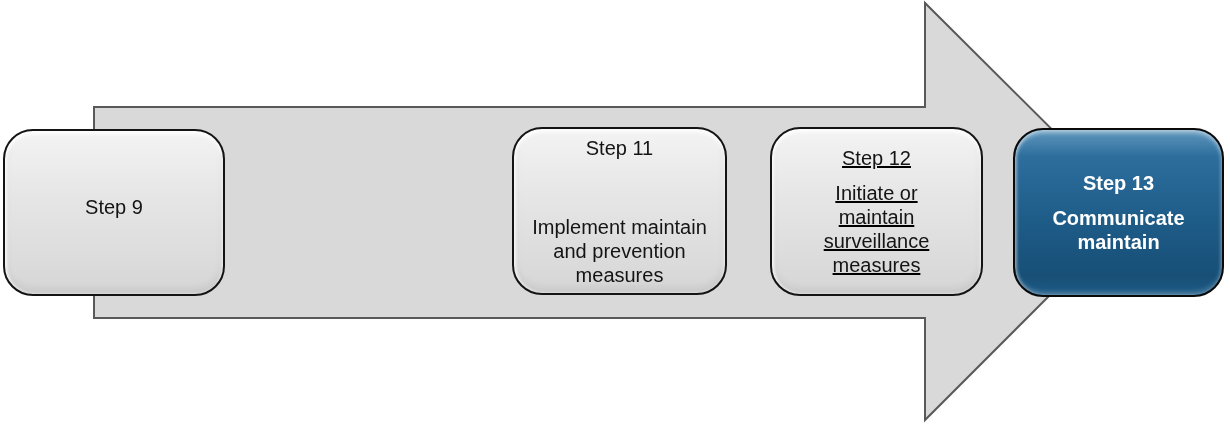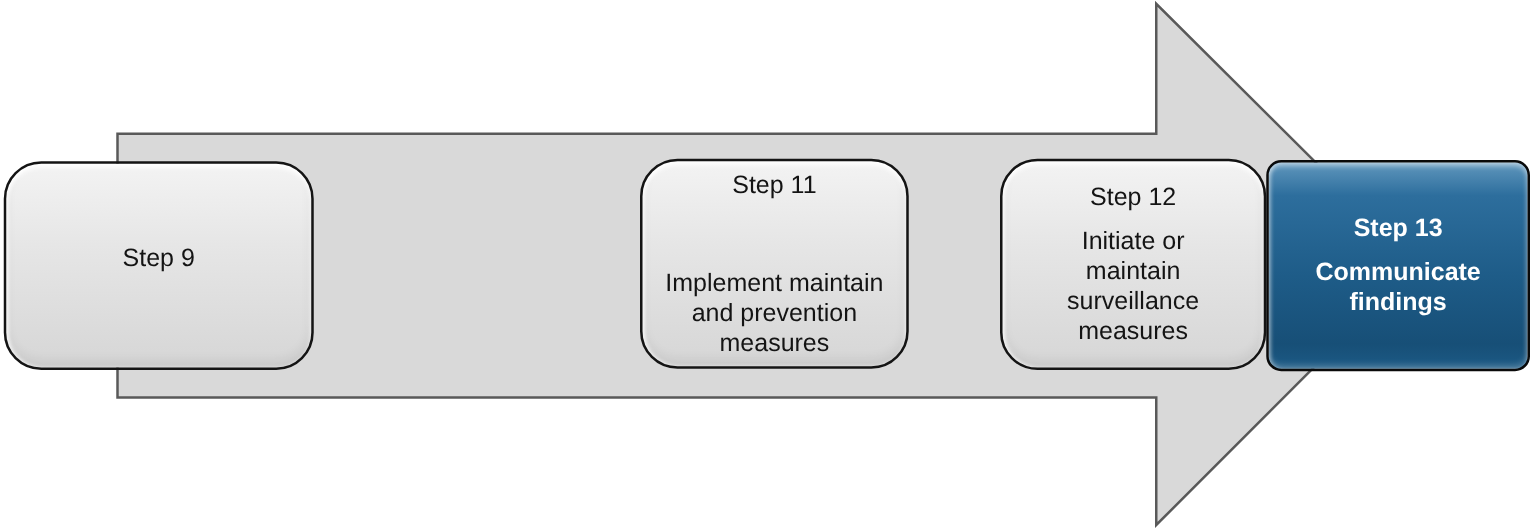--- a/index.html
+++ b/index.html
@@ -52,56 +52,55 @@
     color: #141414;
     white-space: pre-line;
   }
   .step-box.highlight {
     background: linear-gradient(180deg, #6097bd 0%, #2d6e9d 16%, #1e5c88 55%, #174f77 88%, #1c5a85 100%);
     border-color: #0a0a0a;
     box-shadow:
       inset 0 3px 4px rgba(255,255,255,0.45),
       inset 2px 0 3px rgba(255,255,255,0.25),
       inset 0 -3px 5px rgba(255,255,255,0.22);
-    border-radius: 12px;
   }
   .step-box.highlight .step-title,
   .step-box.highlight .step-desc {
     color: #ffffff;
     font-weight: bold;
   }
 </style>
 </head>
 <body>
 
 <div class="canvas">
 
   <svg class="arrow-svg" viewBox="0 0 1230 425" xmlns="http://www.w3.org/2000/svg">
     <polygon points="94,107 925,107 925,3 1134,211 925,420 925,318 94,318" stroke="#595959" stroke-width="2" stroke-linejoin="miter" fill="#d9d9d9"></polygon>
   </svg>
 
-  <div class="step-box" style="left:3px; top:129px; width:248px; height:167px;">
+  <div class="step-box" style="left:3px; top:129px; width:222px; height:167px;">
     <div class="step-title">Step 9</div>
   </div>
 
 
   <div class="step-box" style="left:512px; top:127px; width:215px; height:168px;gap:44px;">
     <div class="step-title">Step 11</div>
     <div class="step-desc">Implement maintain
 and prevention
 measures</div>
   </div>
 
-  <div class="step-box" style="left:800px; top:127px; width:213px; height:169px;">
+  <div class="step-box" style="left:770px; top:127px; width:213px; height:169px;text-decoration:underline;">
     <div class="step-title">Step 12</div>
     <div class="step-desc">Initiate or
 maintain
 surveillance
 measures</div>
   </div>
 
   <div class="step-box highlight" style="left:1013px; top:128px; width:211px; height:169px;">
     <div class="step-title">Step 13</div>
     <div class="step-desc">Communicate
-findings</div>
+maintain</div>
   </div>
 
 </div>
 
 </body></html>

